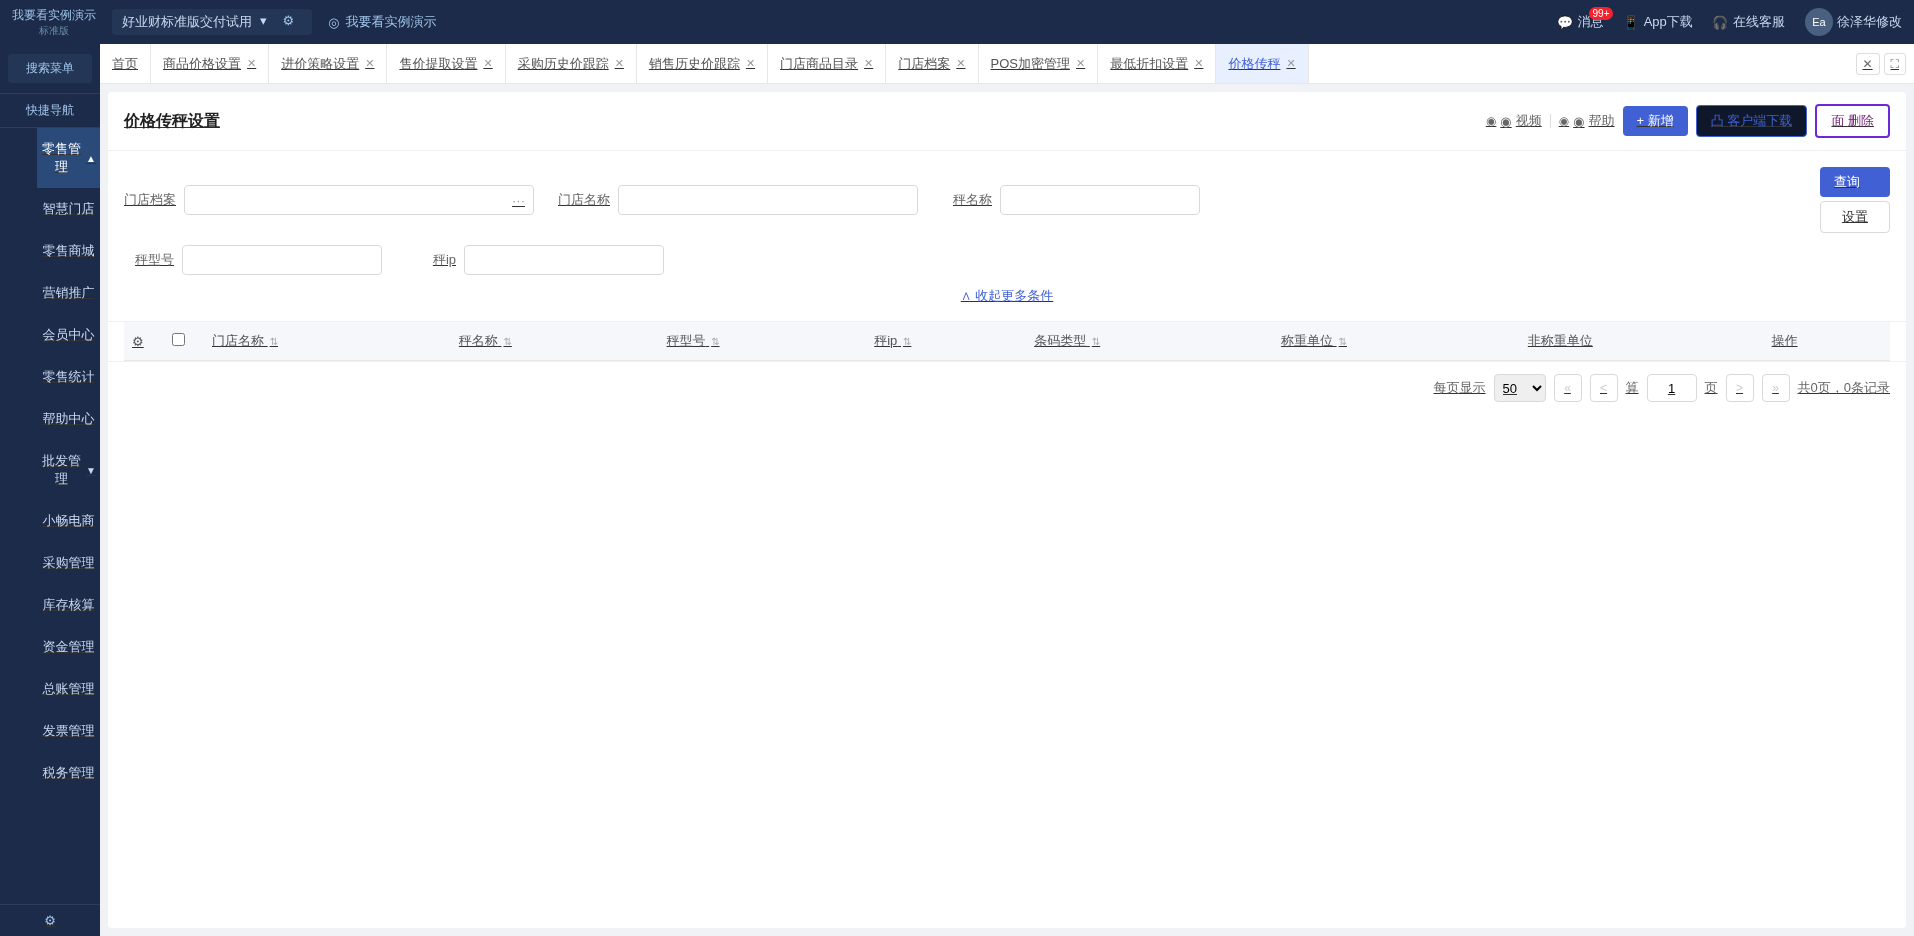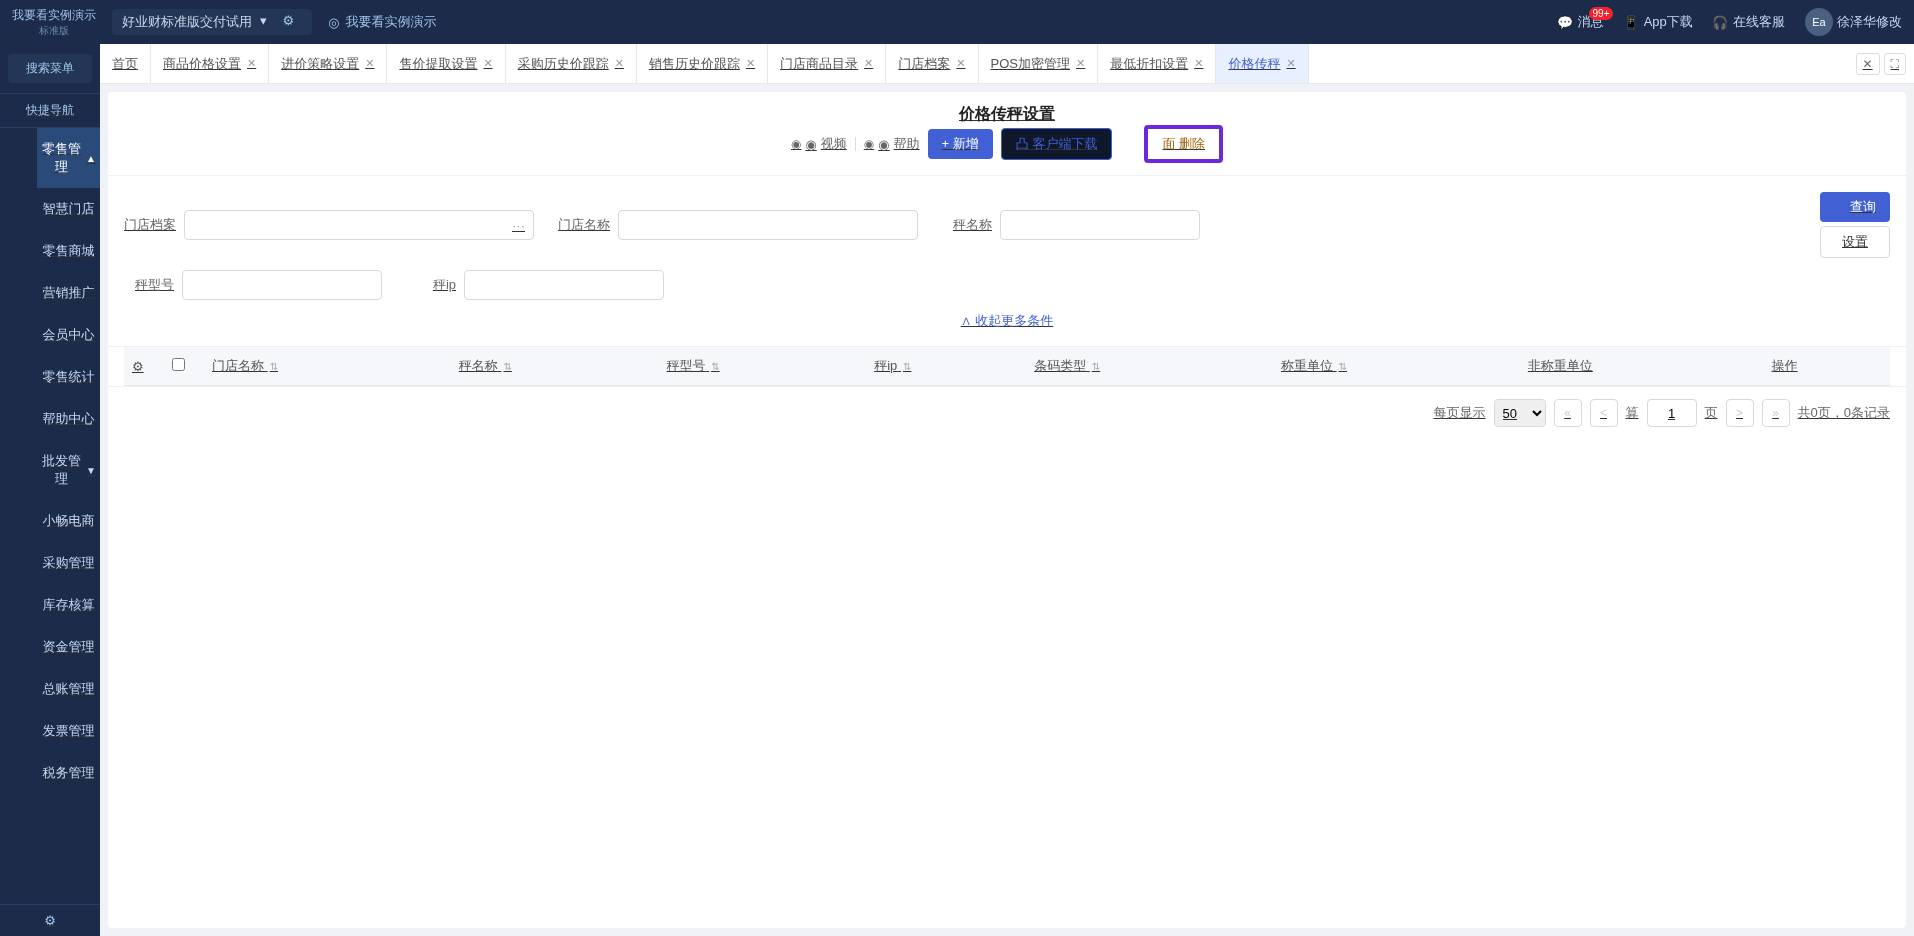--- a/index.html
+++ b/index.html
@@ -42,30 +42,30 @@
     
     .tabs-bar { display: flex; align-items: center; background: #fff; border-bottom: 1px solid #e8e8e8; height: 40px; flex-shrink: 0; overflow: hidden; }
     .tab-item { display: flex; align-items: center; padding: 0 12px; height: 40px; font-size: 13px; color: #555; cursor: pointer; border-right: 1px solid #e8e8e8; white-space: nowrap; flex-shrink: 0; }
     .tab-item.active { background: #e8efff; color: #4060d4; font-weight: 500; }
     .tab-item .tab-close { margin-left: 6px; font-size: 11px; color: #999; cursor: pointer; }
     .tabs-actions { margin-left: auto; display: flex; align-items: center; gap: 4px; padding-right: 8px; flex-shrink: 0; }
     .tabs-action-btn { background: none; border: 1px solid #ddd; border-radius: 3px; padding: 3px 6px; cursor: pointer; font-size: 12px; color: #666; }
 
     
     .page-content { flex: 1; overflow-y: auto; background: #fff; margin: 8px; border-radius: 4px; }
-    .page-header { display: flex; align-items: center; justify-content: space-between; padding: 12px 16px; border-bottom: 1px solid #f0f0f0; flex-direction: column; }
+    .page-header { display: flex; align-items: center; justify-content: space-between; padding: 12px 16px; border-bottom: 1px solid #f0f0f0; }
     .page-title { font-size: 16px; font-weight: 600; color: #222; }
     .page-actions { display: flex; align-items: center; gap: 8px; }
     .page-action-link { display: flex; align-items: center; gap: 4px; color: #666; font-size: 13px; cursor: pointer; }
     .page-action-link::before { content: '◉'; font-size: 12px; }
     .divider-v { width: 1px; height: 14px; background: #ddd; }
     .btn { display: flex; align-items: center; gap: 4px; padding: 6px 14px; border-radius: 4px; font-size: 13px; cursor: pointer; border: none; }
     .btn-primary { background: #4060d4; color: #fff; }
     .btn-default { background: #0f172a; color: #4060d4; border: 1px solid #4060d4; }
-    .btn-danger { background: #fff; color: #a16207; border: 4px solid #6d28d9; margin-left: 24px; }
+    .btn-danger { background: #fff; color: #701a75; border: 2px solid #6d28d9; }
 
     
     .filter-area { padding: 16px; border-bottom: 1px solid #f0f0f0; }
     .filter-row { display: flex; align-items: center; gap: 24px; margin-bottom: 12px; flex-wrap: wrap; }
     .filter-item { display: flex; align-items: center; gap: 8px; }
     .filter-label { color: #666; font-size: 13px; white-space: nowrap; min-width: 50px; text-align: right; }
     .filter-input { height: 30px; border: 1px solid #d9d9d9; border-radius: 4px; padding: 0 8px; font-size: 13px; width: 300px; outline: none; }
     .filter-input-sm { width: 200px; }
     .filter-input-dots { height: 30px; border: 1px solid #d9d9d9; border-radius: 4px; padding: 0 8px; font-size: 13px; width: 350px; outline: none; display: flex; align-items: center; justify-content: flex-end; color: #999; cursor: pointer; }
     .collapse-btn { display: flex; align-items: center; gap: 4px; color: #4060d4; font-size: 13px; cursor: pointer; margin: 0 auto; width: fit-content; margin-top: 4px; }
@@ -280,21 +280,21 @@
             </div>
             <div class="filter-item">
               <span class="filter-label">门店名称</span>
               <input class="filter-input" type="text" style="">
             </div>
             <div class="filter-item">
               <span class="filter-label">秤名称</span>
               <input class="filter-input filter-input-sm" type="text" style="">
             </div>
             <div style="display:flex; flex-direction:column; gap:4px; margin-left:auto;">
-              <button class="btn btn-primary" style="width:70px; justify-content:flex-end;">
+              <button class="btn btn-primary" style="width:70px; justify-content:flex-start;">
                 <span>查询</span>
               </button>
               <button class="btn" style="border:1px solid #d9d9d9; background:#fff; color:#333; width:70px; justify-content:center;">
                 <span>设置</span>
               </button>
             </div>
           </div>
           <div class="filter-row">
             <div class="filter-item">
               <span class="filter-label">秤型号</span>

